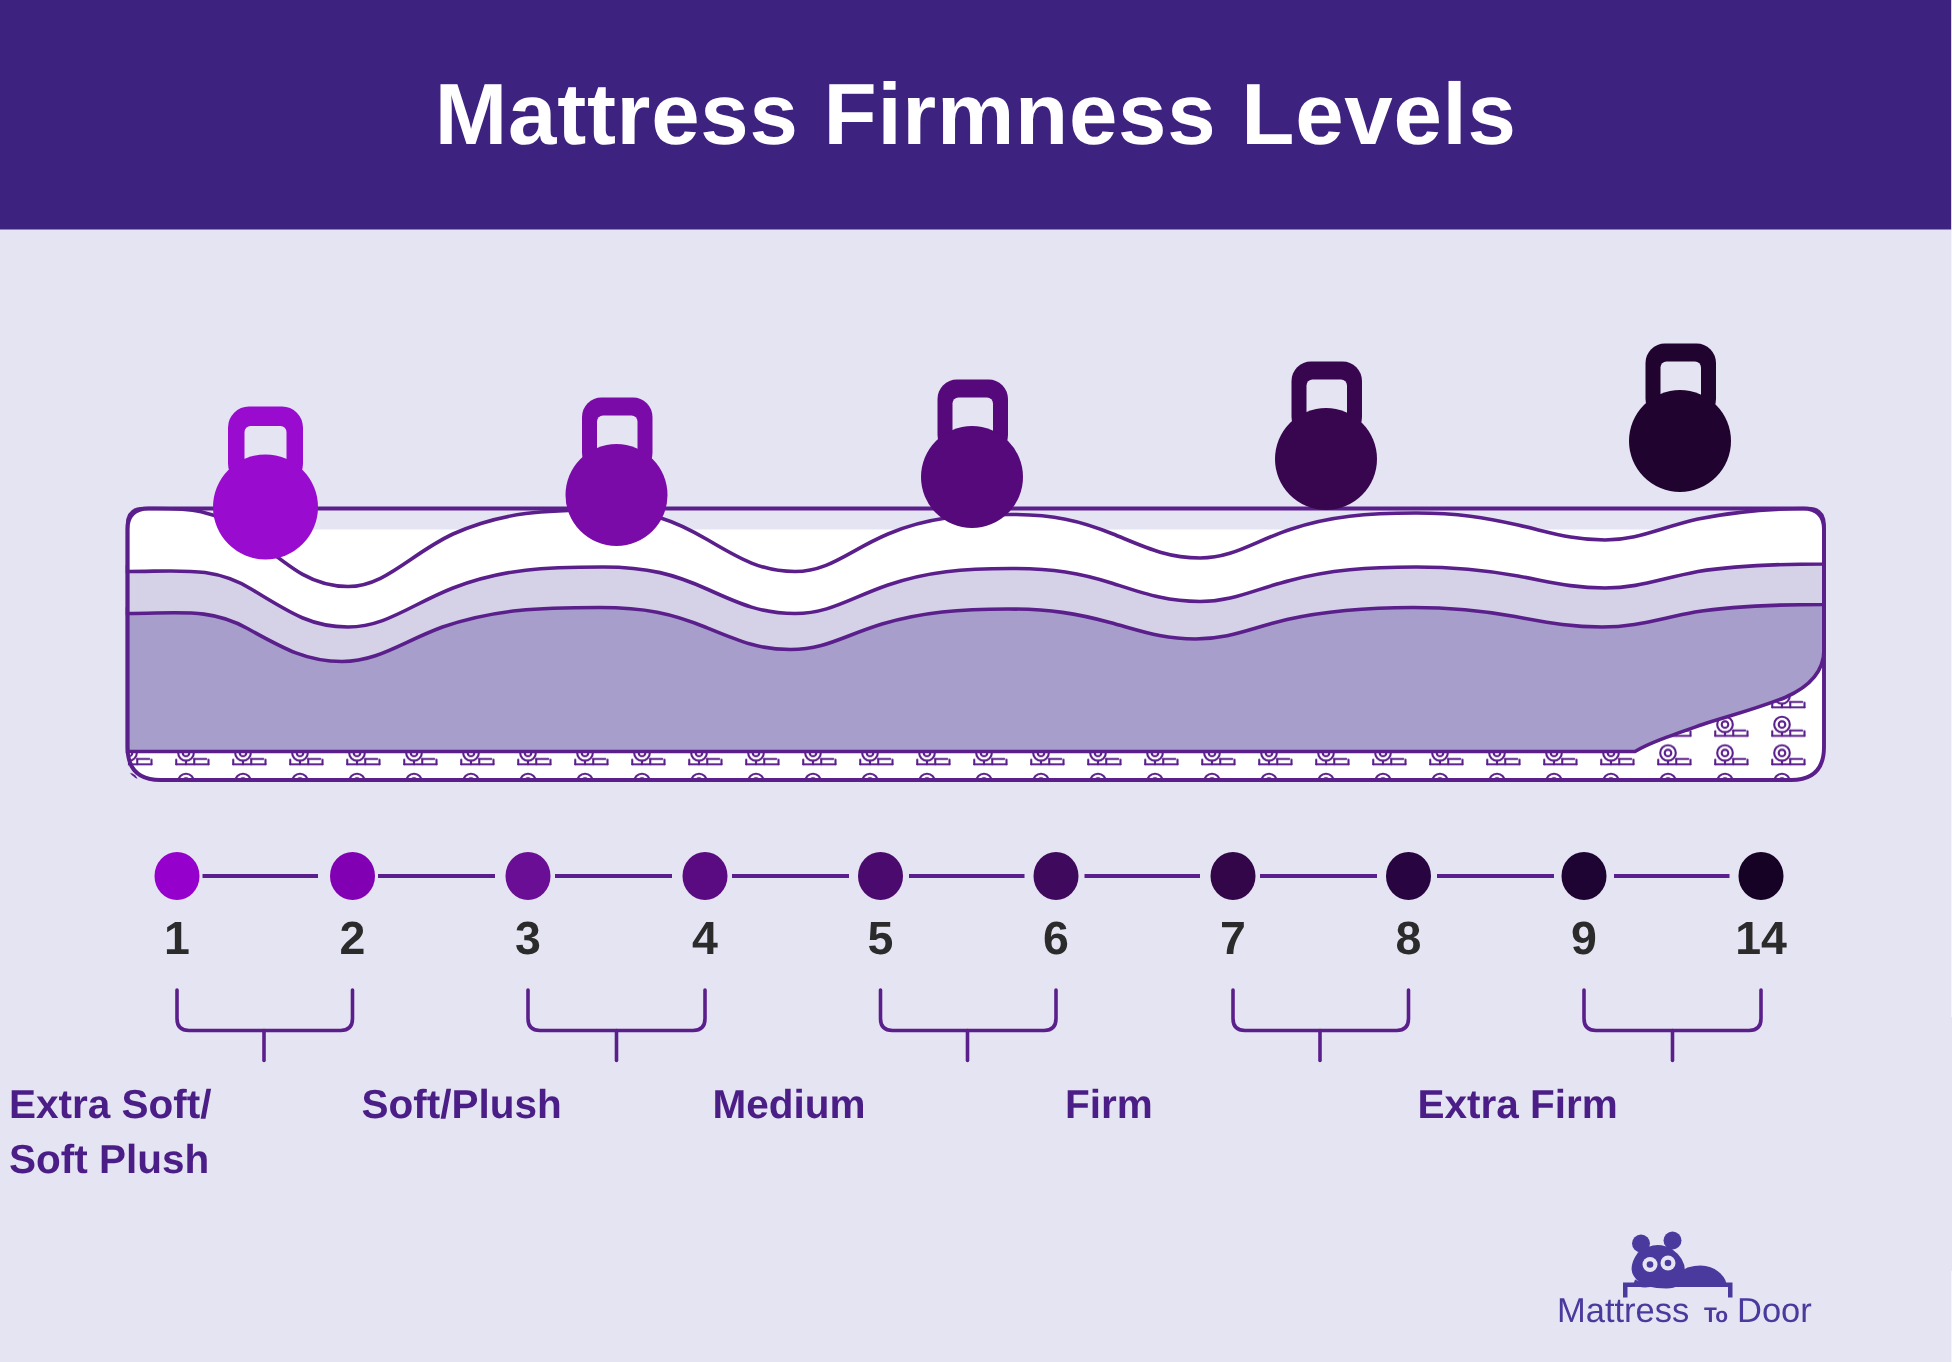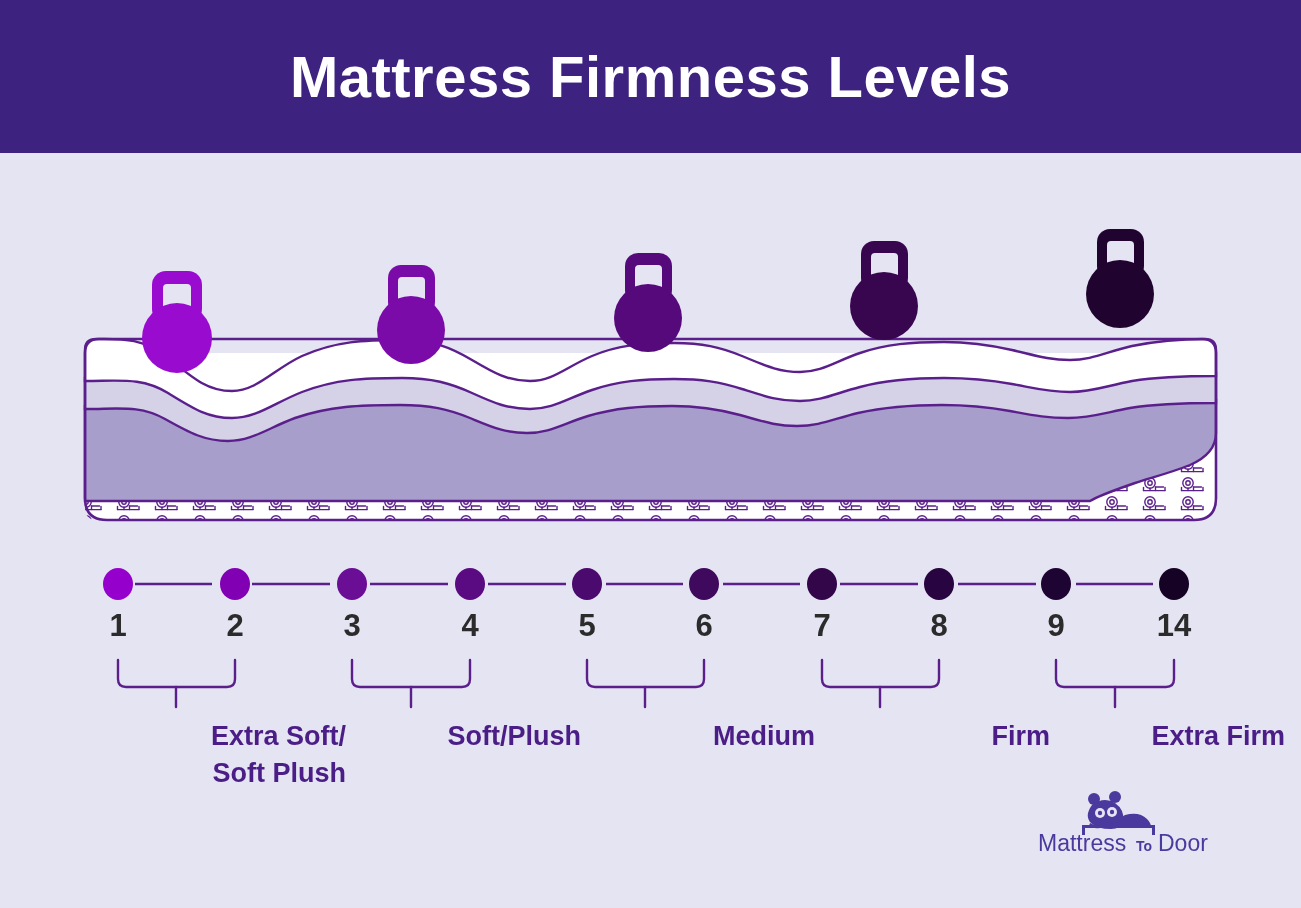--- a/index.html
+++ b/index.html
@@ -87,33 +87,33 @@
     position: absolute;
     left: 0; top: 718px;
     width: 1301px;
     height: 90px;
   }
   .glabel {
     position: absolute;
     top: 0;
     width: 340px;
     margin-left: -170px;
-    text-align: right;
+    text-align: left;
     font-size: 27px;
     font-weight: bold;
     color: #4b1d86;
     line-height: 37px;
     font-family: "Liberation Sans", sans-serif;
   }
 
   
   .logo {
     position: absolute;
     left: 1030px;
-    top: 787px;
+    top: 817px;
     width: 190px;
     height: 70px;
   }
   .logo-svg { display: block; }
 </style>
 </head>
 <body>
 
 <div class="page">
 

